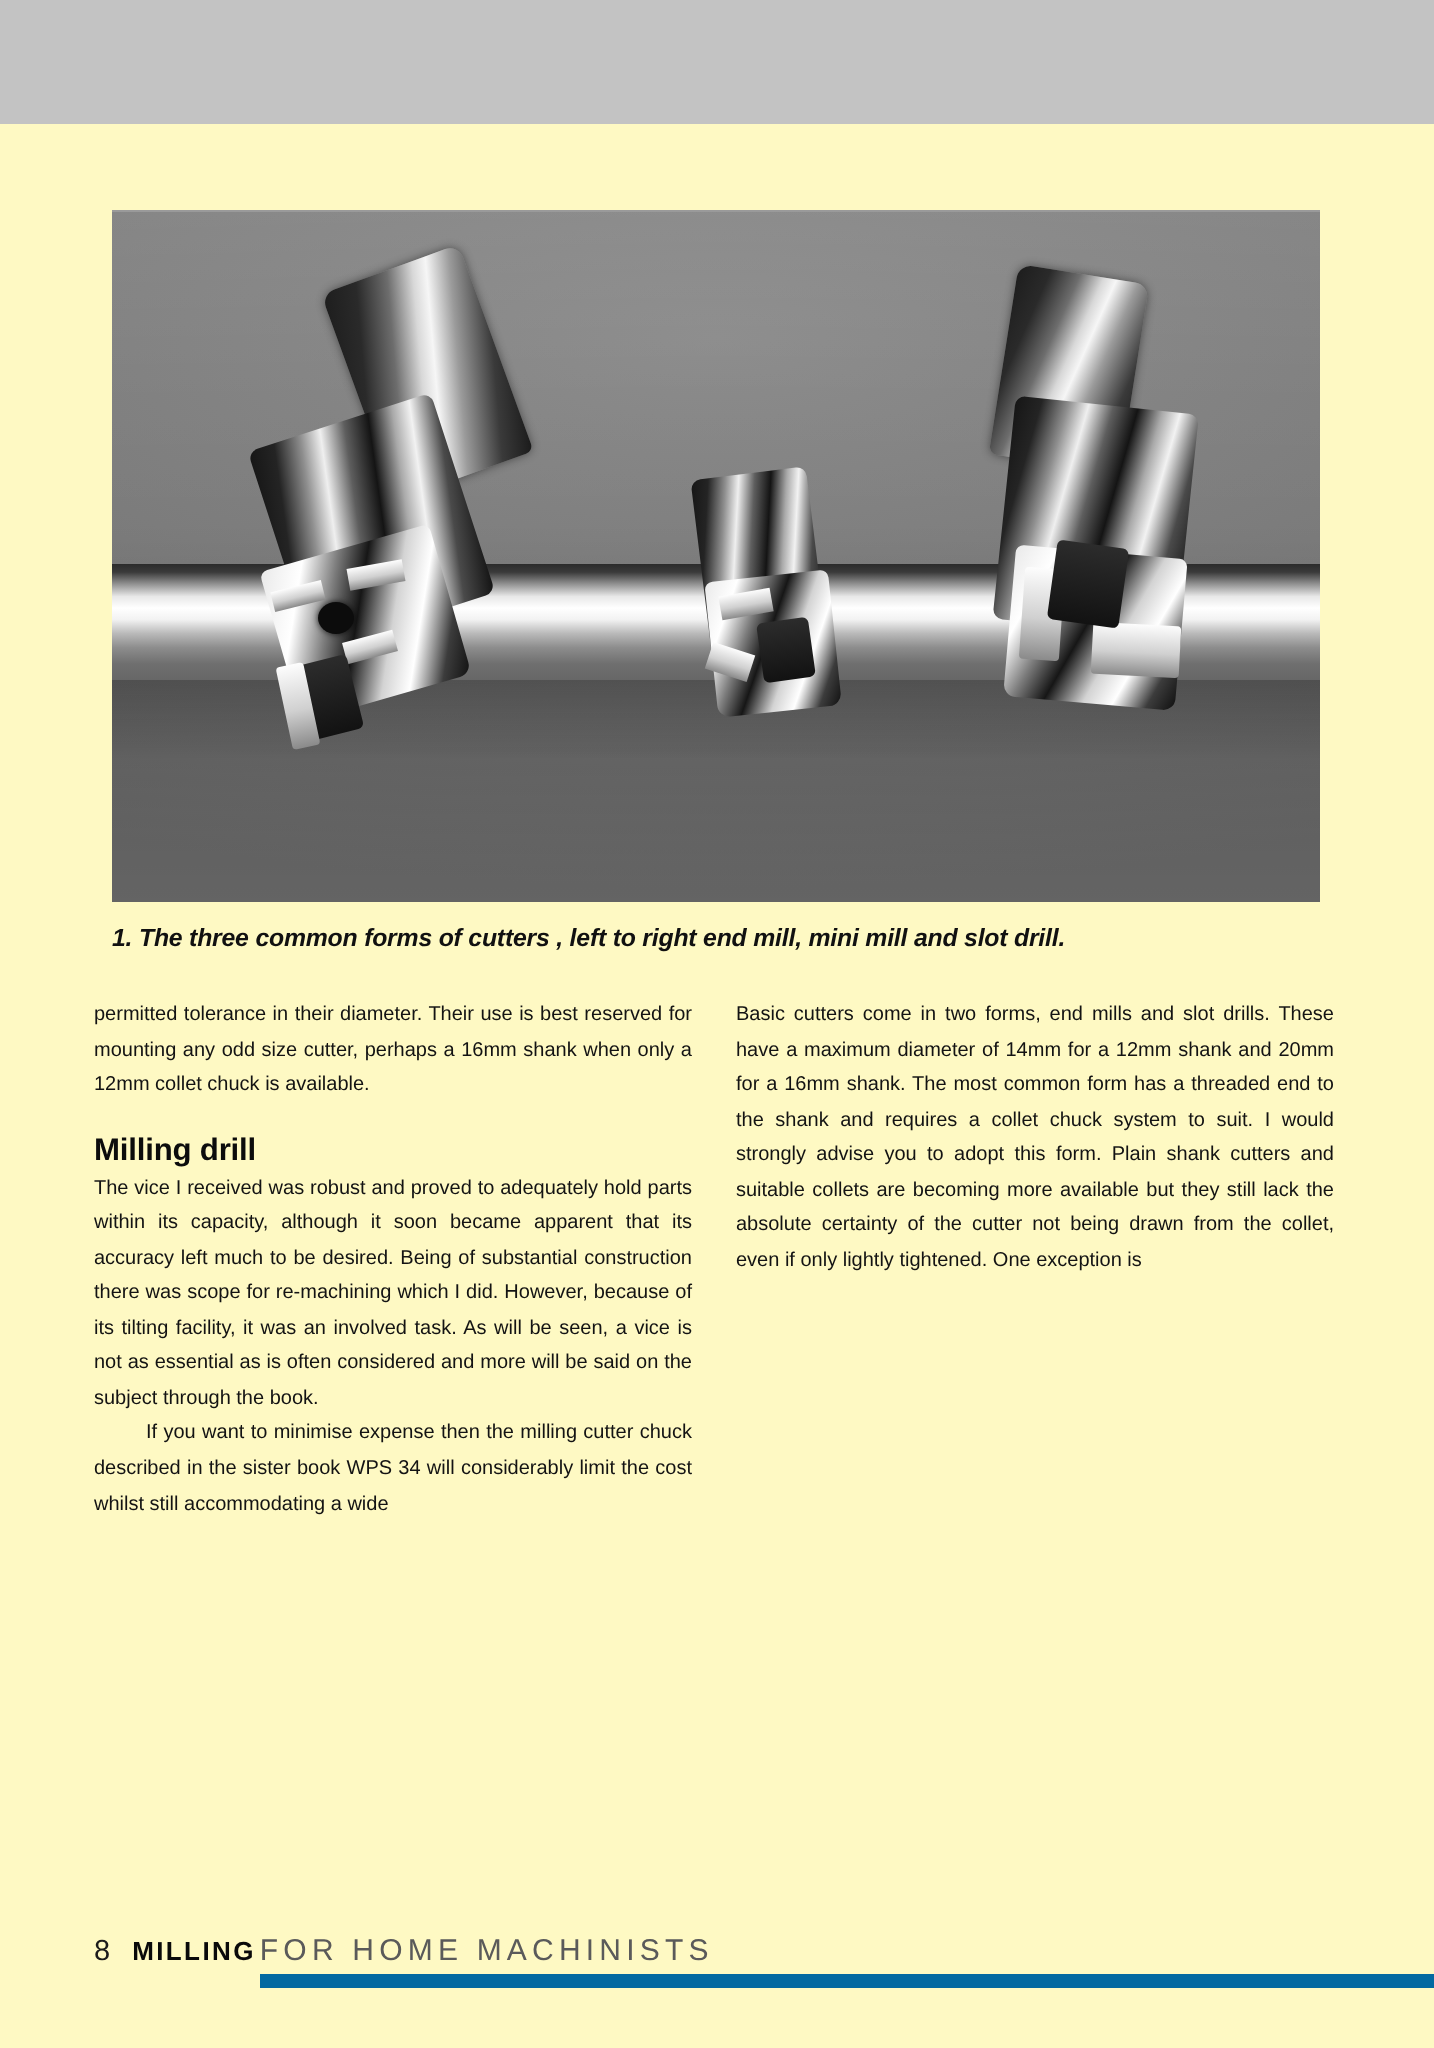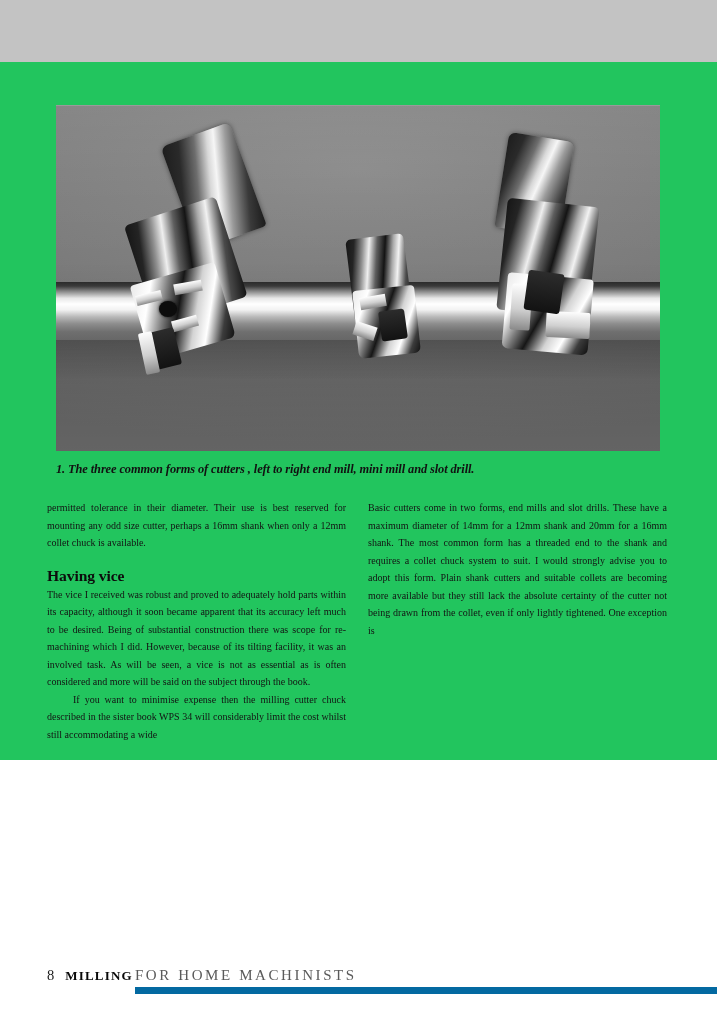--- a/index.html
+++ b/index.html
@@ -23,23 +23,22 @@
     width: 717px;
     height: 62px;
     background: #c3c3c3;
   }
 
   
   .page {
     position: absolute;
     left: 0; top: 62px;
     width: 717px;
-    height: 698px;
-    background: #22c55e;
-    font-family: Liberation Serif, serif;
+    height: 962px;
+    background: #fef9c3;
   }
 
   
   .figure {
     position: absolute;
     left: 56px;
     top: 43px;           
     width: 604px;
     height: 345px;
     overflow: hidden;
@@ -247,21 +246,21 @@
       <div class="blade-dark" style="left:470px; top:166px; width:36px; height:40px; transform:rotate(8deg); border-radius:3px;"></div>
     </div>
   </div>
 
   <div class="caption">1. The three common forms of cutters , left to right end mill, mini mill and slot drill.</div>
 
   <div class="columns">
 
     <div class="col">
       <p>permitted tolerance in their diameter. Their use is best reserved for mounting any odd size cutter, perhaps a 16mm shank when only a 12mm collet chuck is available.</p>
-      <h2>Having vice</h2>
+      <h2>Milling drill</h2>
       <p>The vice I received was robust and proved to adequately hold parts within its capacity, although it soon became apparent that its accuracy left much to be desired. Being of substantial construction there was scope for re-machining which I did. However, because of its tilting facility, it was an involved task. As will be seen, a vice is not as essential as is often considered and more will be said on the subject through the book.</p>
       <p class="indent">If you want to minimise expense then the milling cutter chuck described in the sister book WPS 34 will considerably limit the cost whilst still accommodating a wide</p>
     </div>
 
     <div class="col">
       <p>Basic cutters come in two forms, end mills and slot drills. These have a maximum diameter of 14mm for a 12mm shank and 20mm for a 16mm shank. The most common form has a threaded end to the shank and requires a collet chuck system to suit. I would strongly advise you to adopt this form. Plain shank cutters and suitable collets are becoming more available but they still lack the absolute certainty of the cutter not being drawn from the collet, even if only lightly tightened. One exception is</p>
     </div>
 
   </div>
 

